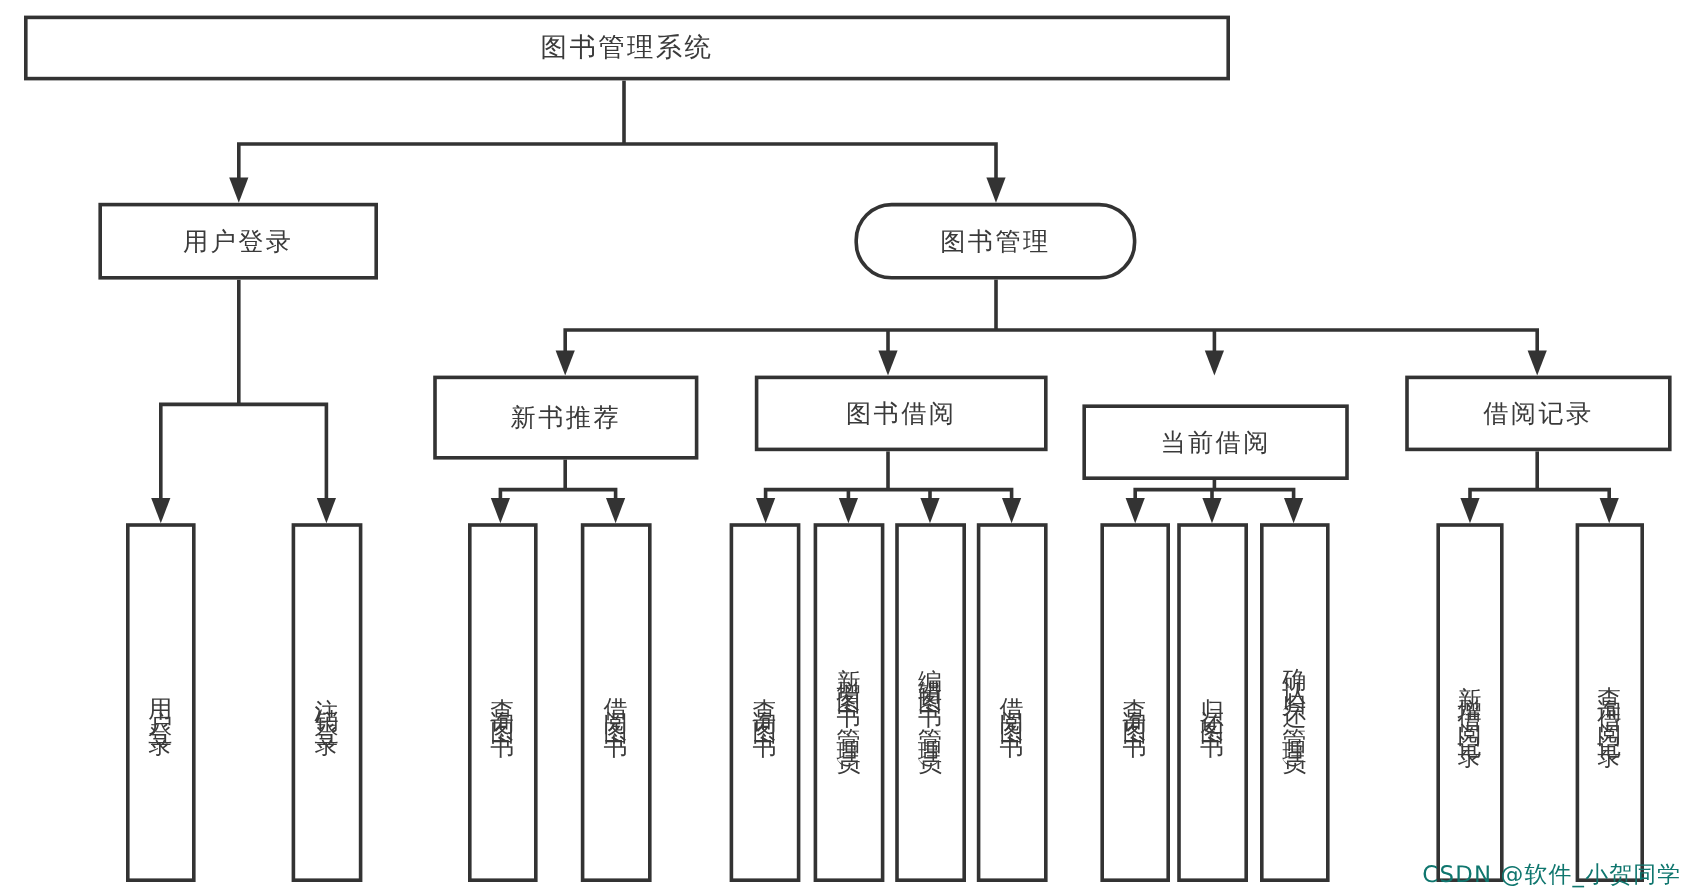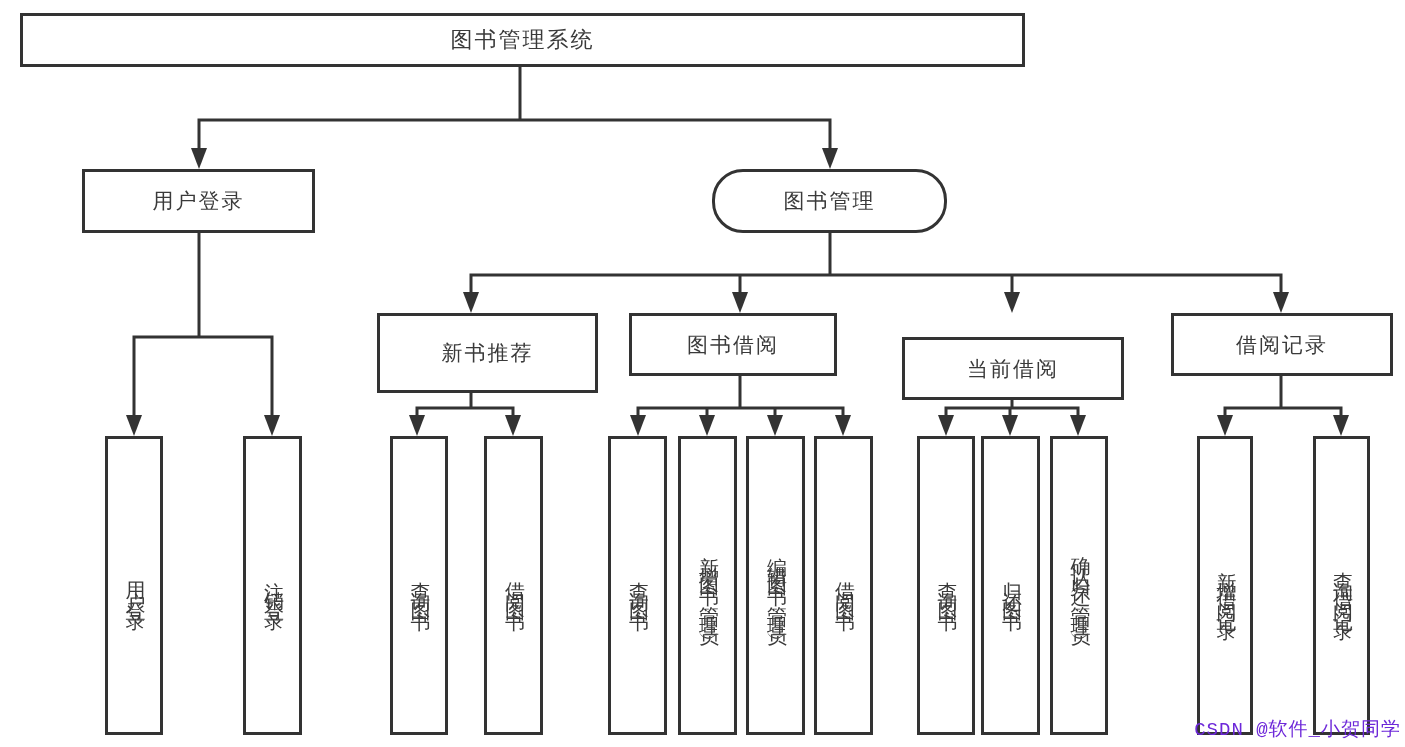--- a/index.html
+++ b/index.html
@@ -7,21 +7,20 @@
     padding: 0;
     background: #ffffff;
     font-family: "DejaVu Sans", "Liberation Sans", sans-serif;
   }
   #stage {
     position: relative;
     width: 1405px;
     height: 747px;
     background: #ffffff;
     overflow: hidden;
-    font-family: Liberation Mono, monospace;
   }
   #connectors {
     position: absolute;
     left: 0; top: 0;
     width: 1405px;
     height: 747px;
     z-index: 1;
   }
   .node {
     position: absolute;
@@ -45,22 +44,22 @@
   .vnode .vtext {
     writing-mode: vertical-rl;
     text-orientation: mixed;
     letter-spacing: 10px;
     line-height: 1;
     white-space: nowrap;
   }
   .root-box   { left: 20px;  top: 13px;  width: 1005px; height: 54px; font-size: 22px; }
   .lvl2-user  { left: 82px;  top: 169px; width: 233px;  height: 64px; }
   .lvl2-mgmt  { left: 712px; top: 169px; width: 235px;  height: 64px; border-radius: 31px; }
-  .lvl3-a { left: 361px;  top: 313px; width: 221px; height: 80px; margin-left: 16px; }
-  .lvl3-b { left: 629px;  top: 313px; width: 208px; height: 63px; }
+  .lvl3-a { left: 361px;  top: 313px; width: 221px; height: 70px; }
+  .lvl3-b { left: 629px;  top: 313px; width: 244px; height: 63px; }
   .lvl3-c { left: 902px;  top: 313px; width: 222px; height: 63px; margin-top: 24px; }
   .lvl3-d { left: 1171px; top: 313px; width: 222px; height: 63px; }
   .leaf { top: 436px; height: 299px; }
   .leaf-g1a { left: 105px;  width: 58px; }
   .leaf-g1b { left: 243px;  width: 59px; }
   .leaf-g2a { left: 390px;  width: 58px; }
   .leaf-g2b { left: 484px;  width: 59px; }
   .leaf-g3a { left: 608px;  width: 59px; }
   .leaf-g3b { left: 678px;  width: 59px; }
   .leaf-g3c { left: 746px;  width: 59px; }
@@ -69,21 +68,21 @@
   .leaf-g4b { left: 981px;  width: 59px; }
   .leaf-g4c { left: 1050px; width: 58px; }
   .leaf-g5a { left: 1197px; width: 56px; }
   .leaf-g5b { left: 1313px; width: 57px; }
   #watermark {
     position: absolute;
     right: 4px;
     top: 716px;
     z-index: 3;
     font-size: 19px;
-    color: #6d28d9;
+    color: #0f766e;
     letter-spacing: 1px;
     white-space: nowrap;
   }
 </style>
 </head>
 <body>
 
 <div id="stage">
 
   <svg id="connectors" viewBox="0 0 1405 747" xmlns="http://www.w3.org/2000/svg">

